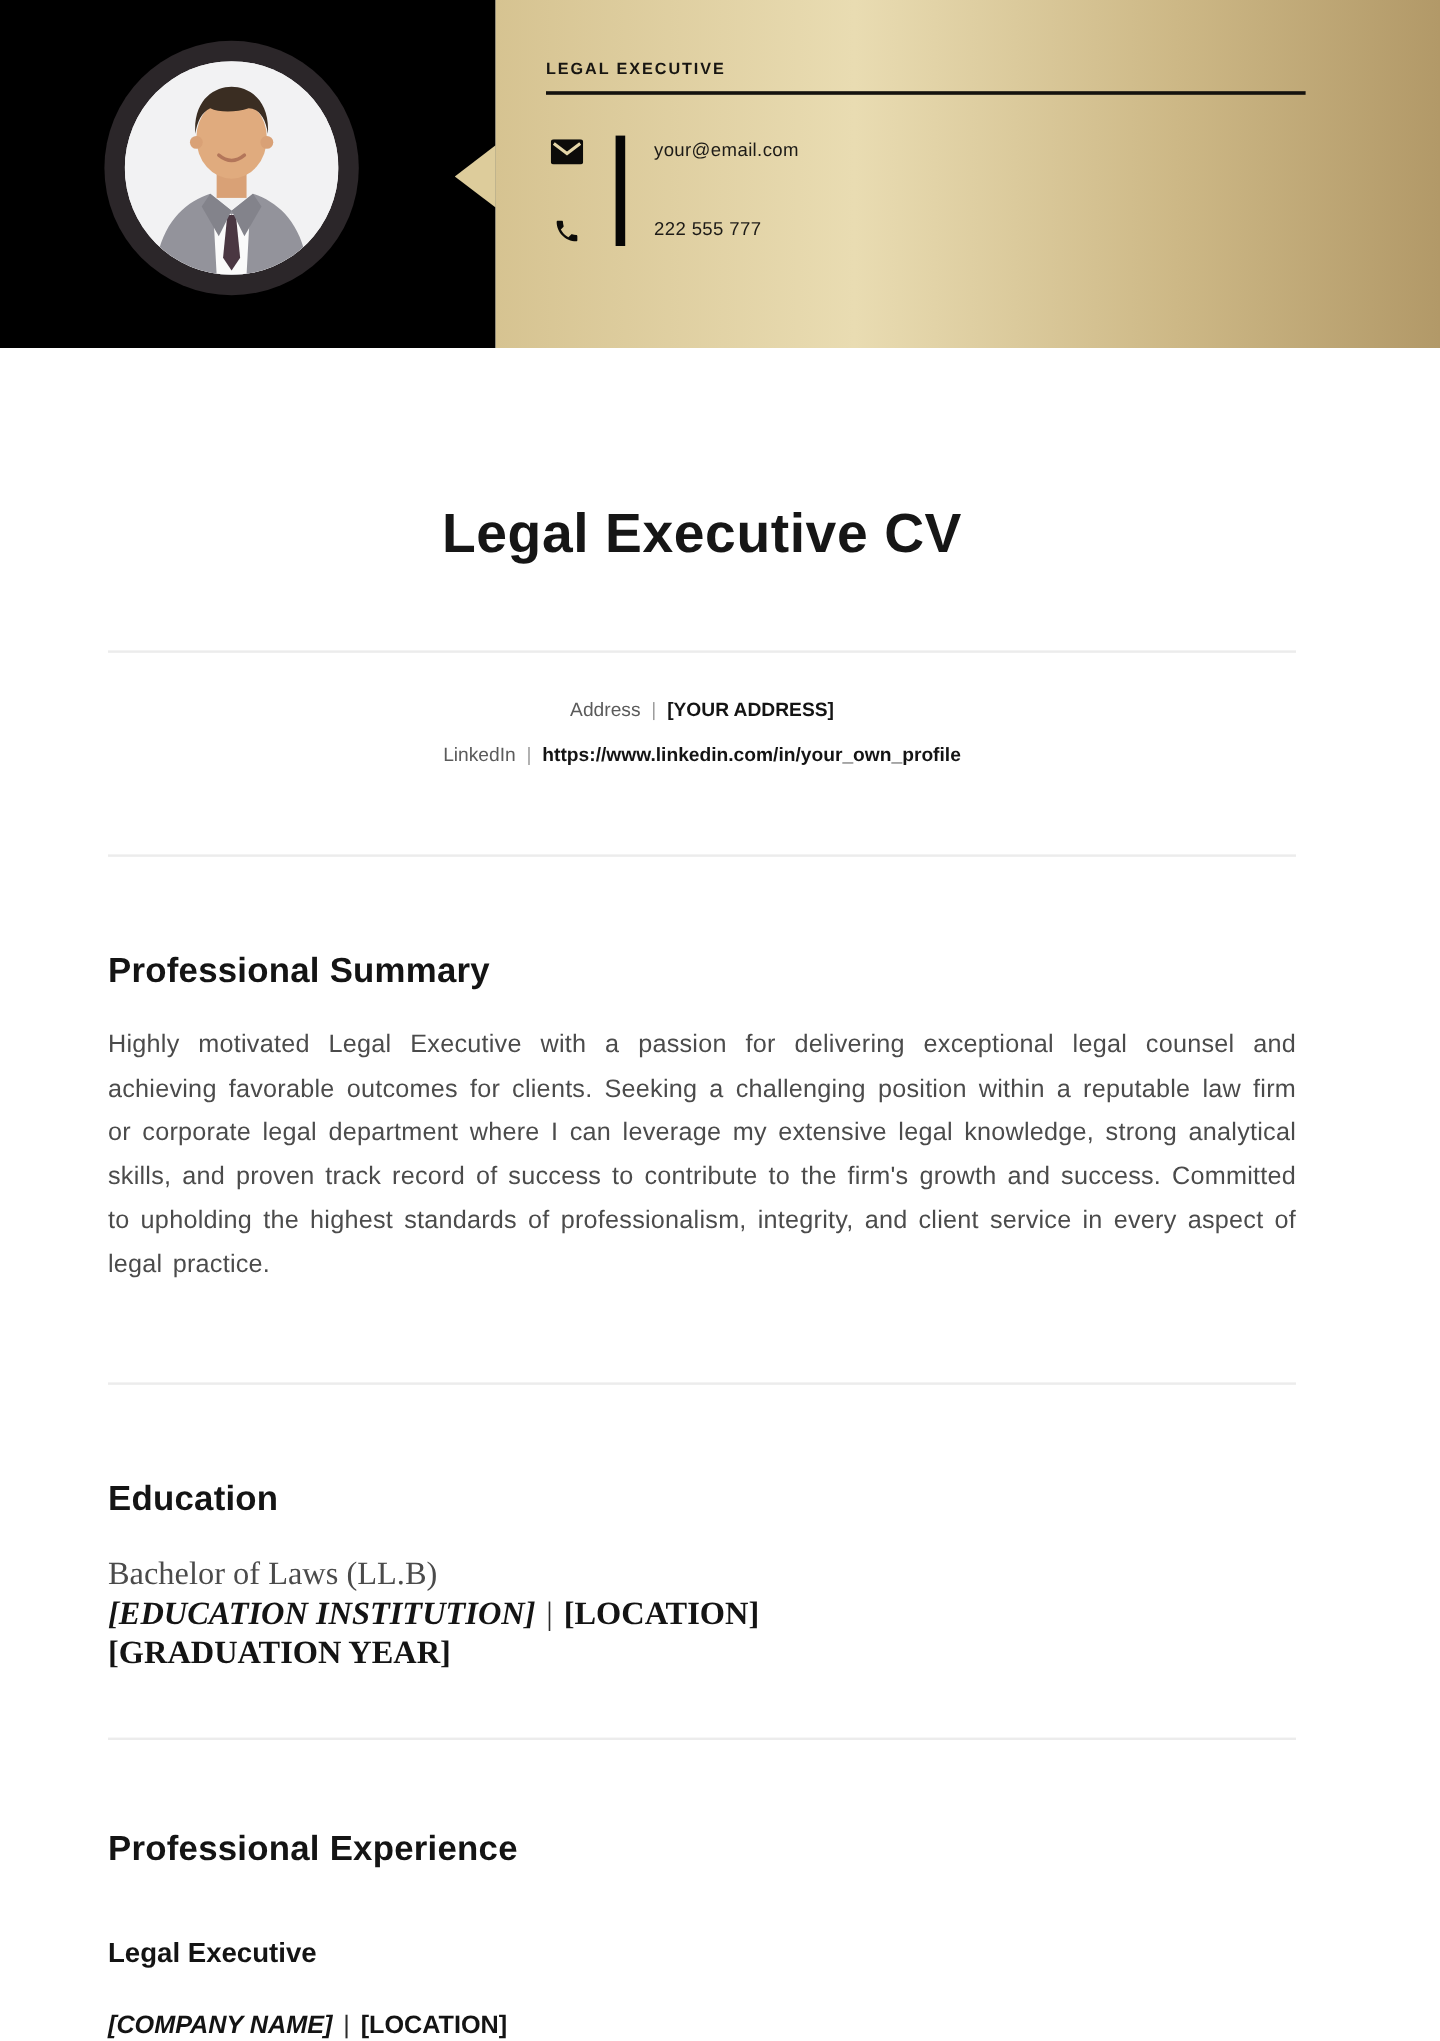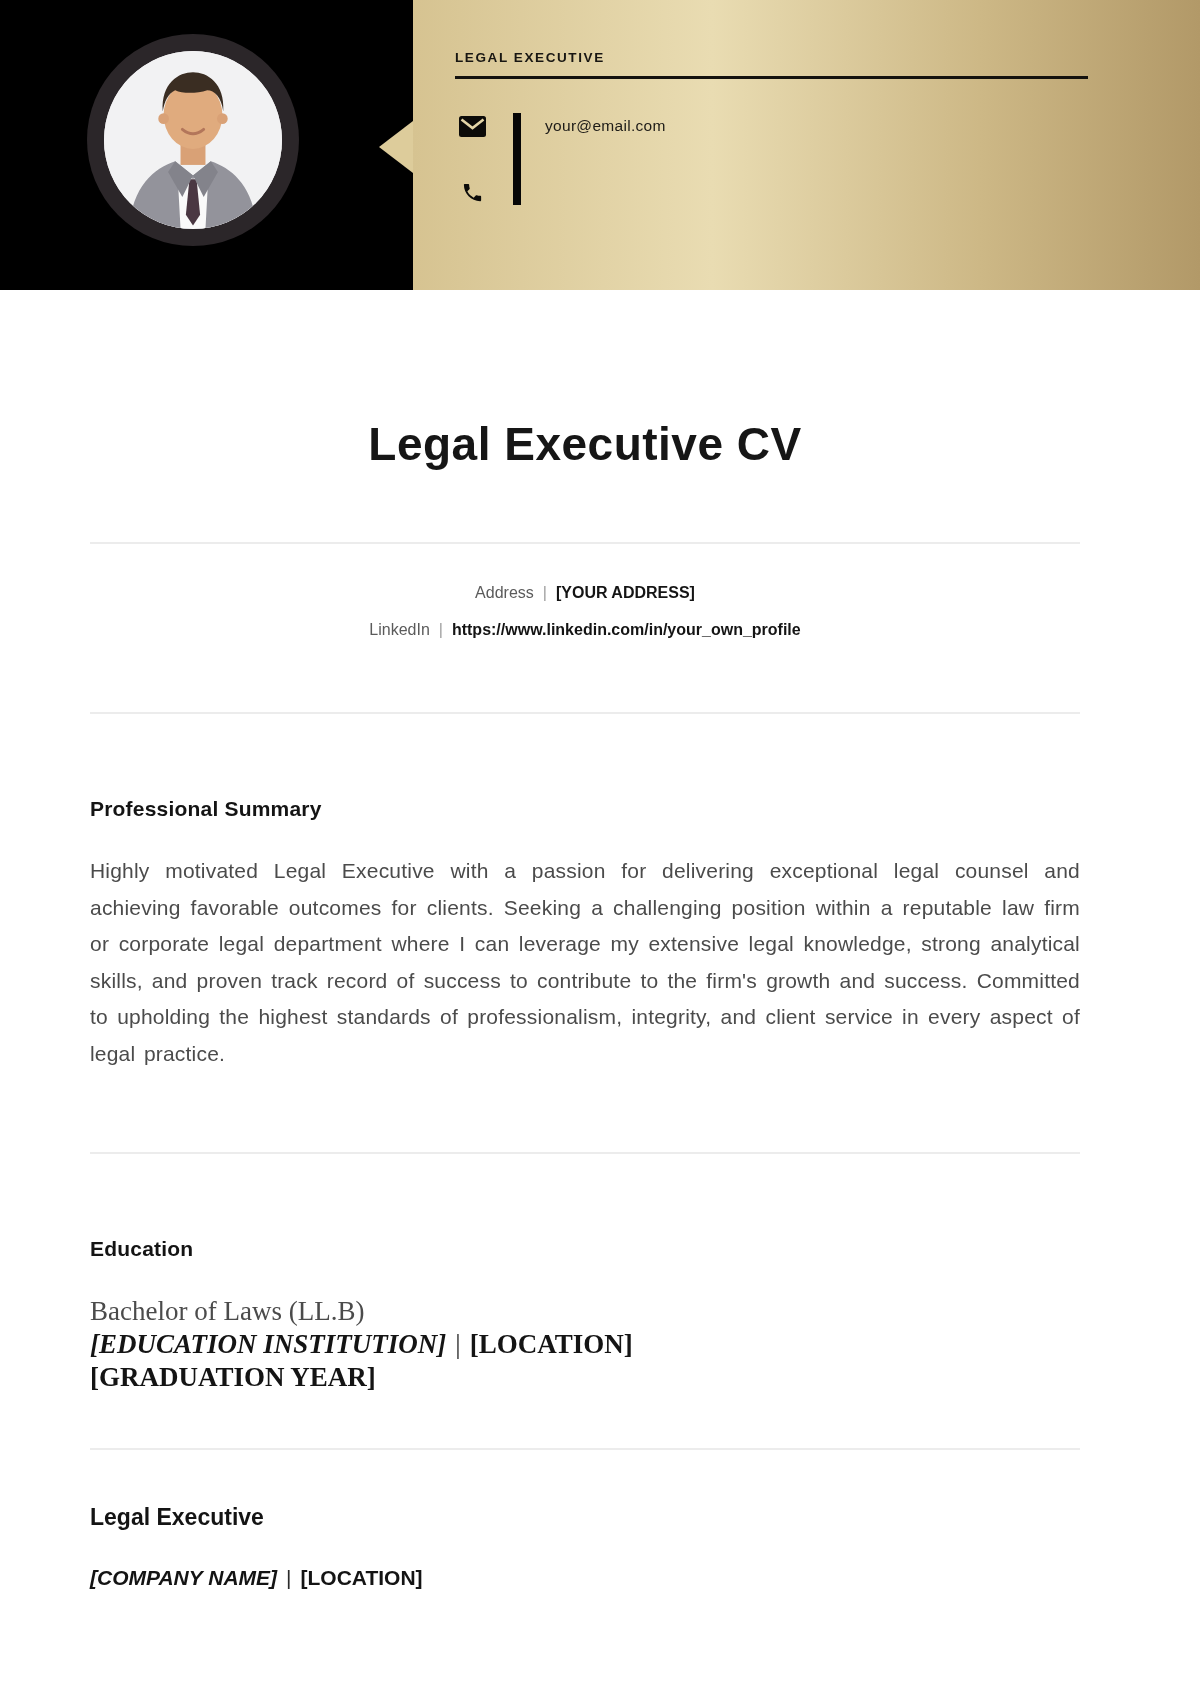--- a/index.html
+++ b/index.html
@@ -81,21 +81,21 @@
   .d3 { margin-top: 44px; }
   .d4 { margin-top: 54px; }
 
   .contact-lines { margin-top: 30px; text-align: center; }
   .contact-line { font-size: 16px; line-height: 37px; color: #5b5b5b; }
   .contact-line .value { font-weight: 700; color: #141414; }
   .pipe-light { color: #9d9d9d; font-weight: 300; padding: 0 9px; }
   .pipe-dark  { color: #2b2b2b; font-weight: 400; padding: 0 9px; }
 
   .section-heading {
-    margin-top: 76px; font-size: 21px; line-height: 38px;
+    margin-top: 76px; font-size: 29px; line-height: 38px;
     font-weight: 700; color: #141414; letter-spacing: 0.2px;
   }
   .mt-exp { margin-top: 72px; }
 
   .summary-text {
     margin-top: 25px; min-height: 255px;
     font-size: 21px; line-height: 36.5px; color: #4b4b4b;
     text-align: justify; letter-spacing: 0.2px; word-spacing: 2.5px;
   }
 
@@ -153,20 +153,21 @@
           <path d="M2.5 3.5 L13.5 12 L24.5 3.5" stroke="#e4d5a7" stroke-width="2.6" fill="none"></path>
         </svg>
       </div>
       <div class="contact-icon" style="grid-column:1;grid-row:2;">
         <svg width="23" height="23" viewBox="0 0 24 24">
           <path d="M6.62 10.79c1.44 2.83 3.76 5.14 6.59 6.59l2.2-2.21c.27-.27.67-.36 1.02-.24 1.12.37 2.33.57 3.57.57.55 0 1 .45 1 1V20c0 .55-.45 1-1 1-9.39 0-17-7.61-17-17 0-.55.45-1 1-1h3.5c.55 0 1 .45 1 1 0 1.25.2 2.45.57 3.57.11.35.03.74-.25 1.02l-2.2 2.2z" fill="#0c0b09"></path>
         </svg>
       </div>
       <div class="contact-bar"></div>
       <div class="contact-text" style="grid-column:3;grid-row:1;">your@email.com</div>
+      <div class="contact-text" style="grid-column:3;grid-row:2;">222 555 777</div>
     </div>
   </div>
 </div>
 
 <div class="doc">
 
   <h1 class="doc-title">Legal Executive CV</h1>
 
   <hr class="divider d1">
 
@@ -190,18 +191,19 @@
   <div class="edu-block">
     <div class="edu-degree">Bachelor of Laws (LL.B)</div>
     <div class="bold-line">
       <span class="italic">[EDUCATION INSTITUTION]</span><span class="pipe-dark">|</span><span>[LOCATION]</span>
     </div>
     <div class="bold-line">[GRADUATION YEAR]</div>
   </div>
 
   <hr class="divider d4">
 
+  <h2 class="section-heading mt-exp">Professional Experience</h2>
   <h3 class="job-title">Legal Executive</h3>
   <div class="company-line bold-line">
     <span class="italic">[COMPANY NAME]</span><span class="pipe-dark">|</span><span>[LOCATION]</span>
   </div>
 
 </div>
 
 </body></html>

